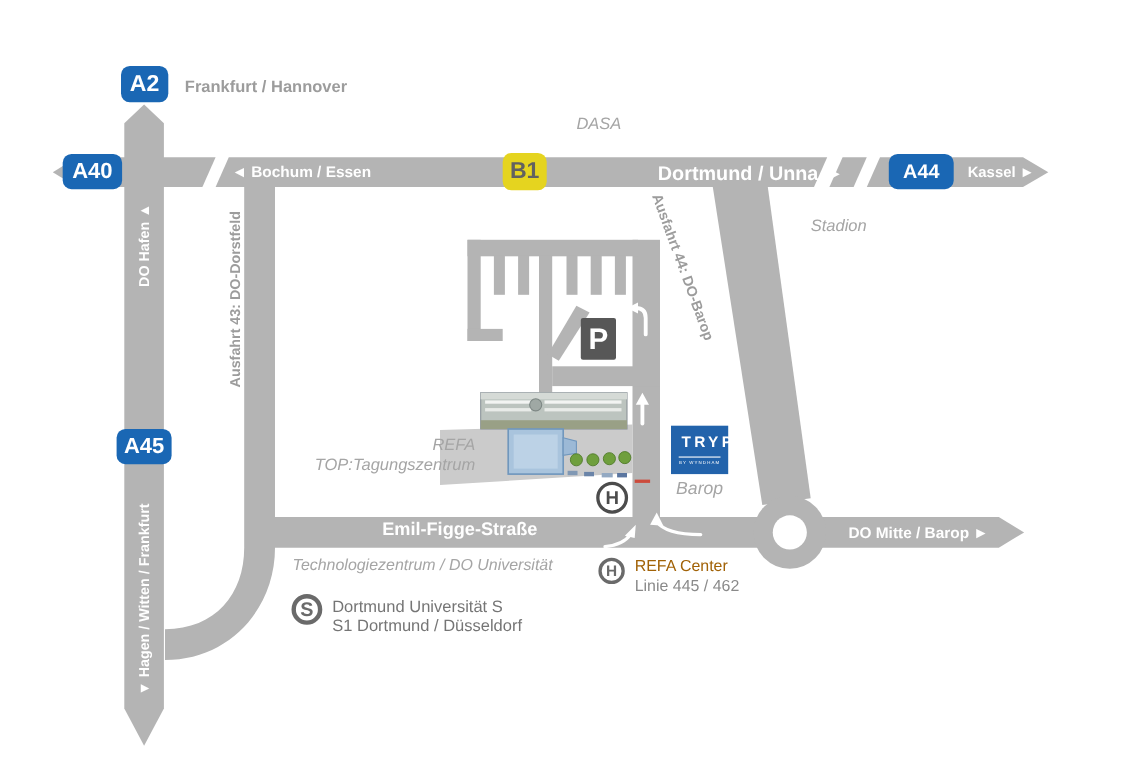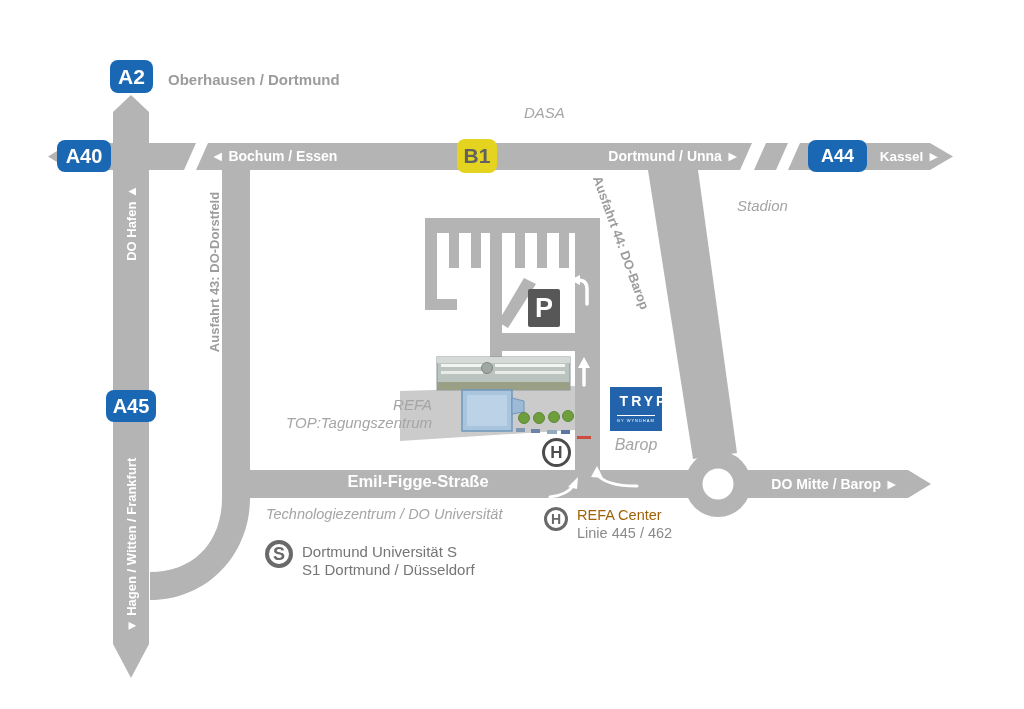--- a/index.html
+++ b/index.html
@@ -124,28 +124,28 @@
     </g>
   </svg>
 
   <div class="badge" style="left:110px;top:60px;width:43px;height:33px;font-size:21px;">A2</div>
   <div class="badge" style="left:57px;top:140px;width:54px;height:32px;font-size:20px;">A40</div>
   <div class="badge" style="left:106px;top:390px;width:50px;height:32px;font-size:20px;">A45</div>
   <div class="badge" style="left:808px;top:140px;width:59px;height:32px;font-size:18px;">A44</div>
   <div class="badge yellow" style="left:457px;top:139px;width:40px;height:34px;font-size:21px;">B1</div>
 
   <div class="roadlabel" style="left:200px;top:148px;width:148px;font-size:14px;">◄ Bochum / Essen</div>
-  <div class="roadlabel" style="left:598px;top:148px;width:152px;font-size:14px;">Dortmund / Unna ►</div>
+  <div class="roadlabel" style="left:598px;top:148px;width:152px;font-size:18px;">Dortmund / Unna ►</div>
   <div class="roadlabel" style="left:866px;top:149px;width:88px;font-size:13.5px;">Kassel ►</div>
   <div class="roadlabel" style="left:338px;top:472px;width:160px;font-size:16.5px;">Emil-Figge-Straße</div>
   <div class="roadlabel" style="left:760px;top:476px;width:150px;font-size:14px;">DO Mitte / Barop ►</div>
   <div class="roadlabel vlabel" style="left:131px;top:223px;font-size:13px;">DO Hafen ▲</div>
   <div class="roadlabel vlabel" style="left:131px;top:545px;font-size:13px;">▼ Hagen / Witten / Frankfurt</div>
 
-  <div class="graylabel" style="left:168px;top:71px;font-size:15px;">Oberhausen / Dortmund</div>
+  <div class="graylabel" style="left:168px;top:71px;font-size:15px;">Frankfurt / Hannover</div>
   <div class="graylabel vlabel" style="left:214px;top:272px;font-size:13px;position:absolute;">Ausfahrt 43: DO-Dorstfeld</div>
   <div class="graylabel diaglabel" style="left:604px;top:174px;font-size:13px;">Ausfahrt 44: DO-Barop</div>
 
   <div class="itlabel" style="left:524px;top:104px;font-size:15px;">DASA</div>
   <div class="itlabel" style="left:737px;top:197px;font-size:15px;">Stadion</div>
   <div class="itlabel" style="left:262px;top:396px;width:170px;text-align:right;font-size:15px;line-height:18px;">
     <div>REFA</div>
     <div>TOP:Tagungszentrum</div>
   </div>
   <div class="itlabel" style="left:610px;top:436px;width:52px;text-align:center;font-size:16px;">Barop</div>

